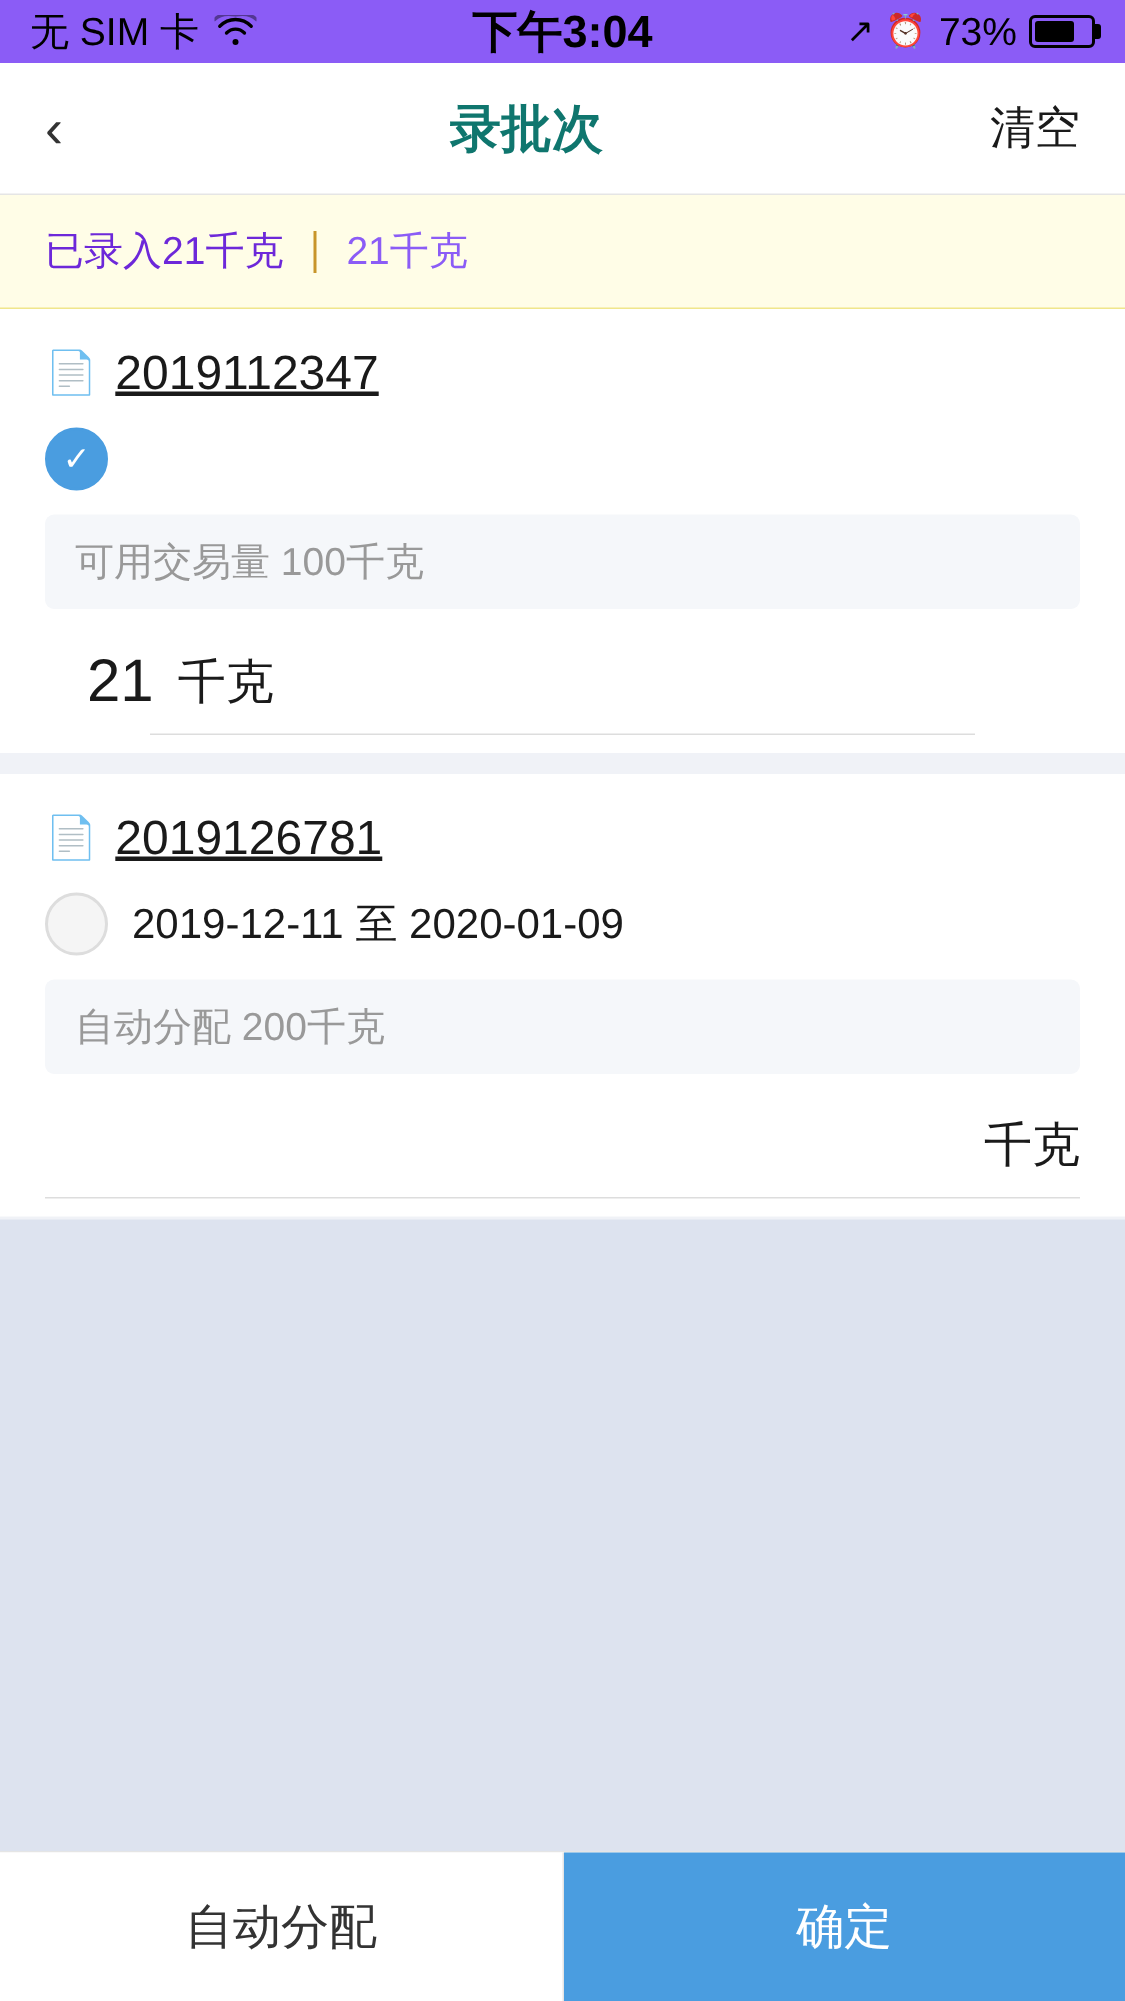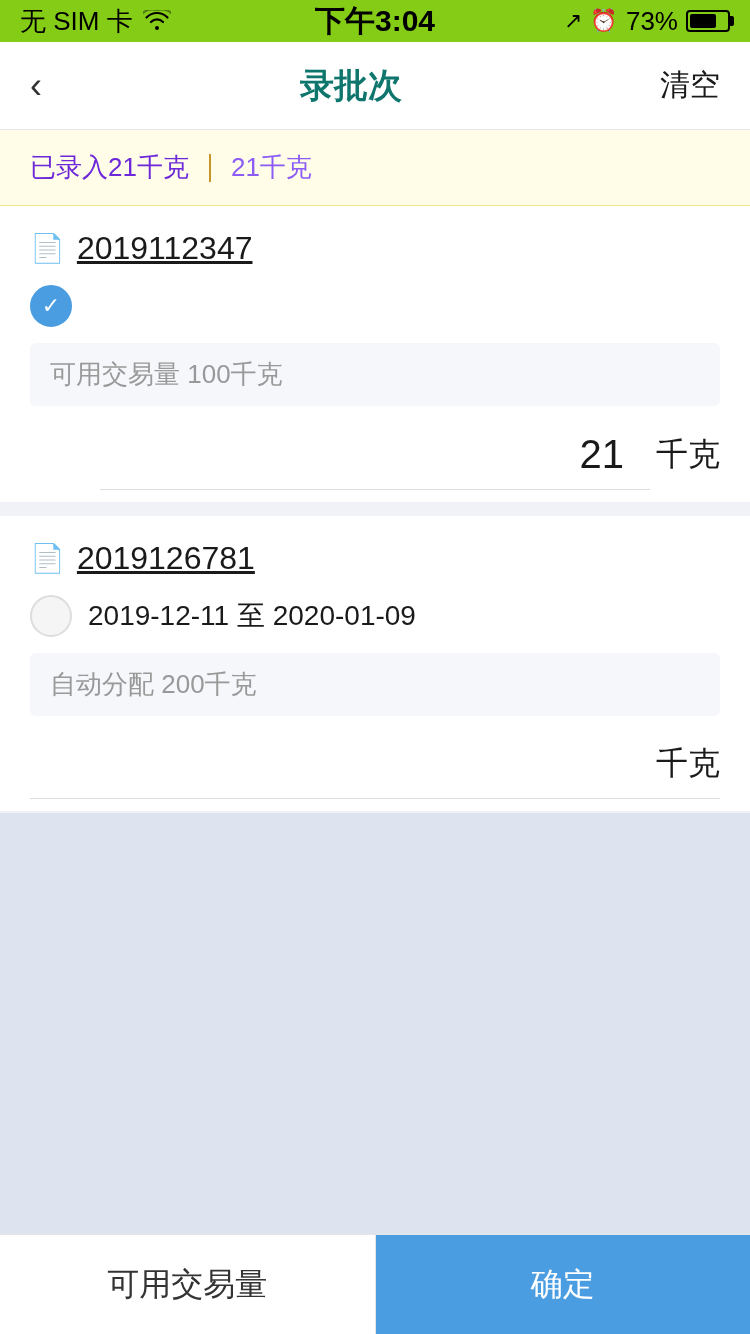--- a/index.html
+++ b/index.html
@@ -9,21 +9,21 @@
       min-height: 1334px;
       font-family: -apple-system, "PingFang SC", "Helvetica Neue", sans-serif;
       background: #f0f2f7;
       overflow-x: hidden;
     }
 
     
     .status-bar {
       width: 750px;
       height: 42px;
-      background: #84cc16;
+      background: #8b5cf6;
       display: flex;
       align-items: center;
       justify-content: space-between;
       padding: 12px 20px;
       font-size: 26px;
     }
     .status-left {
       display: flex;
       align-items: center;
       gap: 10px;
@@ -179,23 +179,23 @@
       border-radius: 6px;
       padding: 14px 20px;
     }
     .available-text {
       font-size: 26px;
       color: #999;
     }
     .quantity-row {
       display: flex;
       align-items: center;
-      justify-content: flex-end;
+      justify-content: flex-start;
       padding: 10px 30px 0 30px;
-      gap: 32px;
+      gap: 16px;
       margin-left: 28px;
     }
     .quantity-value {
       font-size: 40px;
       color: #1a1a1a;
       font-weight: 400;
     }
     .quantity-unit {
       font-size: 32px;
       color: #1a1a1a;
@@ -367,15 +367,15 @@
       <span class="input-unit">千克</span>
     </div>
     <div class="divider-line2"></div>
   </div>
 
   <div class="gray-space"></div>
 
 </div>
 
 <div class="bottom-bar">
-  <div class="btn-auto">可用交易量</div>
+  <div class="btn-auto">自动分配</div>
   <div class="btn-confirm">确定</div>
 </div>
 
 </body></html>

